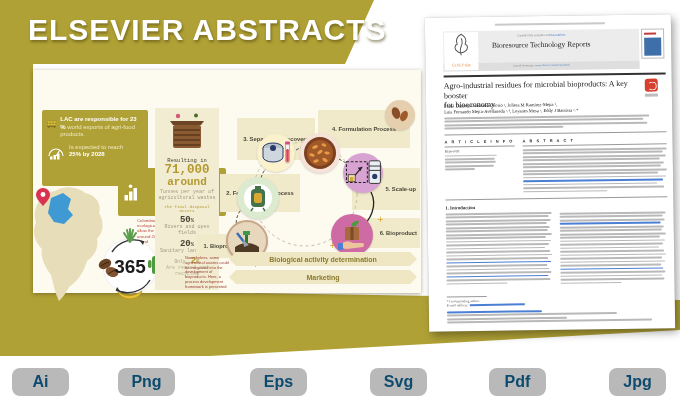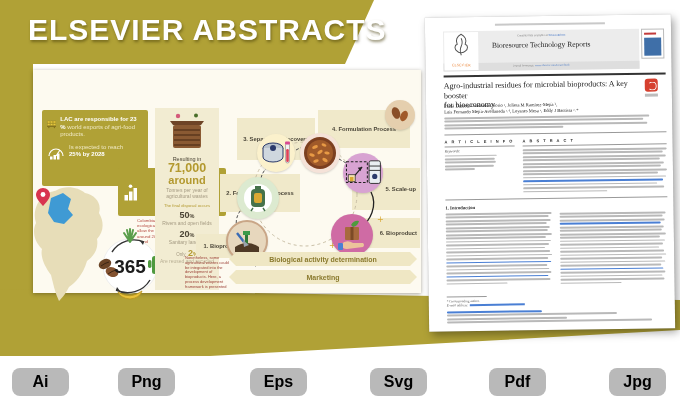--- a/index.html
+++ b/index.html
@@ -23,21 +23,21 @@
   .box2{left:85px;top:98px;width:108px;height:48px;display:flex;align-items:center;gap:4px;
         padding:4px 6px;box-sizing:border-box;}
   .box2 .txt{text-align:center;flex:1;font-size:6.5px;line-height:8.5px;color:#efe8c2;}
   .box2 .txt .t1{font-weight:bold;font-size:7.5px;color:#fff;}
   .box2 .txt .t3{font-weight:bold;color:#fff;}
   .map-wrap{left:-28px;top:112px;width:130px;height:120px;}
   .map-note{left:104px;top:148px;width:52px;font-size:4.3px;line-height:5.2px;color:#b5493f;}
   .cycle{left:59px;top:158px;width:76px;height:74px;}
   
   .panel{left:122px;top:38px;width:64px;height:182px;background:#f2ecd2;text-align:center;
-         padding:4px 3px;box-sizing:border-box;}
+         padding:4px 3px;box-sizing:border-box;font-family:Liberation Mono, monospace;}
   .resulting{font-size:5.5px;color:#4b4435;margin-top:2px;}
   .bignum{font-size:12.5px;font-weight:bold;color:#b3992f;line-height:13px;}
   .bignum2{font-size:11px;font-weight:bold;color:#b3992f;line-height:11px;}
   .subgray{font-size:5px;line-height:6px;color:#a49a82;margin-top:1px;}
   .disp{font-size:4.2px;color:#b3992f;margin-top:4px;}
   .pct{font-size:9px;font-weight:bold;color:#4b4435;margin-top:3px;line-height:9px;}
   .pct .ps{font-size:5.5px;}
   .pct .goldn{color:#b3992f;}
   .pct .only{font-size:4.5px;font-weight:normal;color:#a49a82;}
   .plabel{font-size:5px;line-height:5.8px;color:#a49a82;}
@@ -84,21 +84,21 @@
   .p-hr{background:#999;height:1px;}
   .p-cols-head{font-family:"Liberation Sans",sans-serif;font-size:4px;font-weight:bold;
     letter-spacing:1.5px;color:#333;}
   .kwlabel{font-size:3.6px;font-style:italic;color:#444;margin:2px 0 1.5px;}
   .tl{height:1.6px;background:#b5b0a6;margin-bottom:1.9px;border-radius:1px;}
   .paper .tl{background:#b9b9b9;}
   .tl.blue{background:#4a7fd4;}
   .p-foot{font-size:3.4px;color:#555;font-family:"Liberation Serif",serif;}
   
   .badge{position:absolute;top:368px;width:57px;height:28px;background:#b9b9b9;border-radius:8px;
-    color:#000000;font-weight:bold;font-size:16px;display:flex;align-items:center;justify-content:center;
+    color:#0c4a6e;font-weight:bold;font-size:16px;display:flex;align-items:center;justify-content:center;
     z-index:5;font-family:"Liberation Sans",sans-serif;}
 </style>
 </head>
 <body>
 
 <svg id="bg-shapes" class="abs" width="680" height="409">
   <polygon points="0,0 374,0 345,64 0,64" fill="#b0a136"></polygon>
   <rect x="0" y="60" width="33" height="240" fill="#b0a136"></rect>
   <polygon points="0,289 680,300 680,330 210,356 0,356" fill="#b0a136"></polygon>
 </svg>

